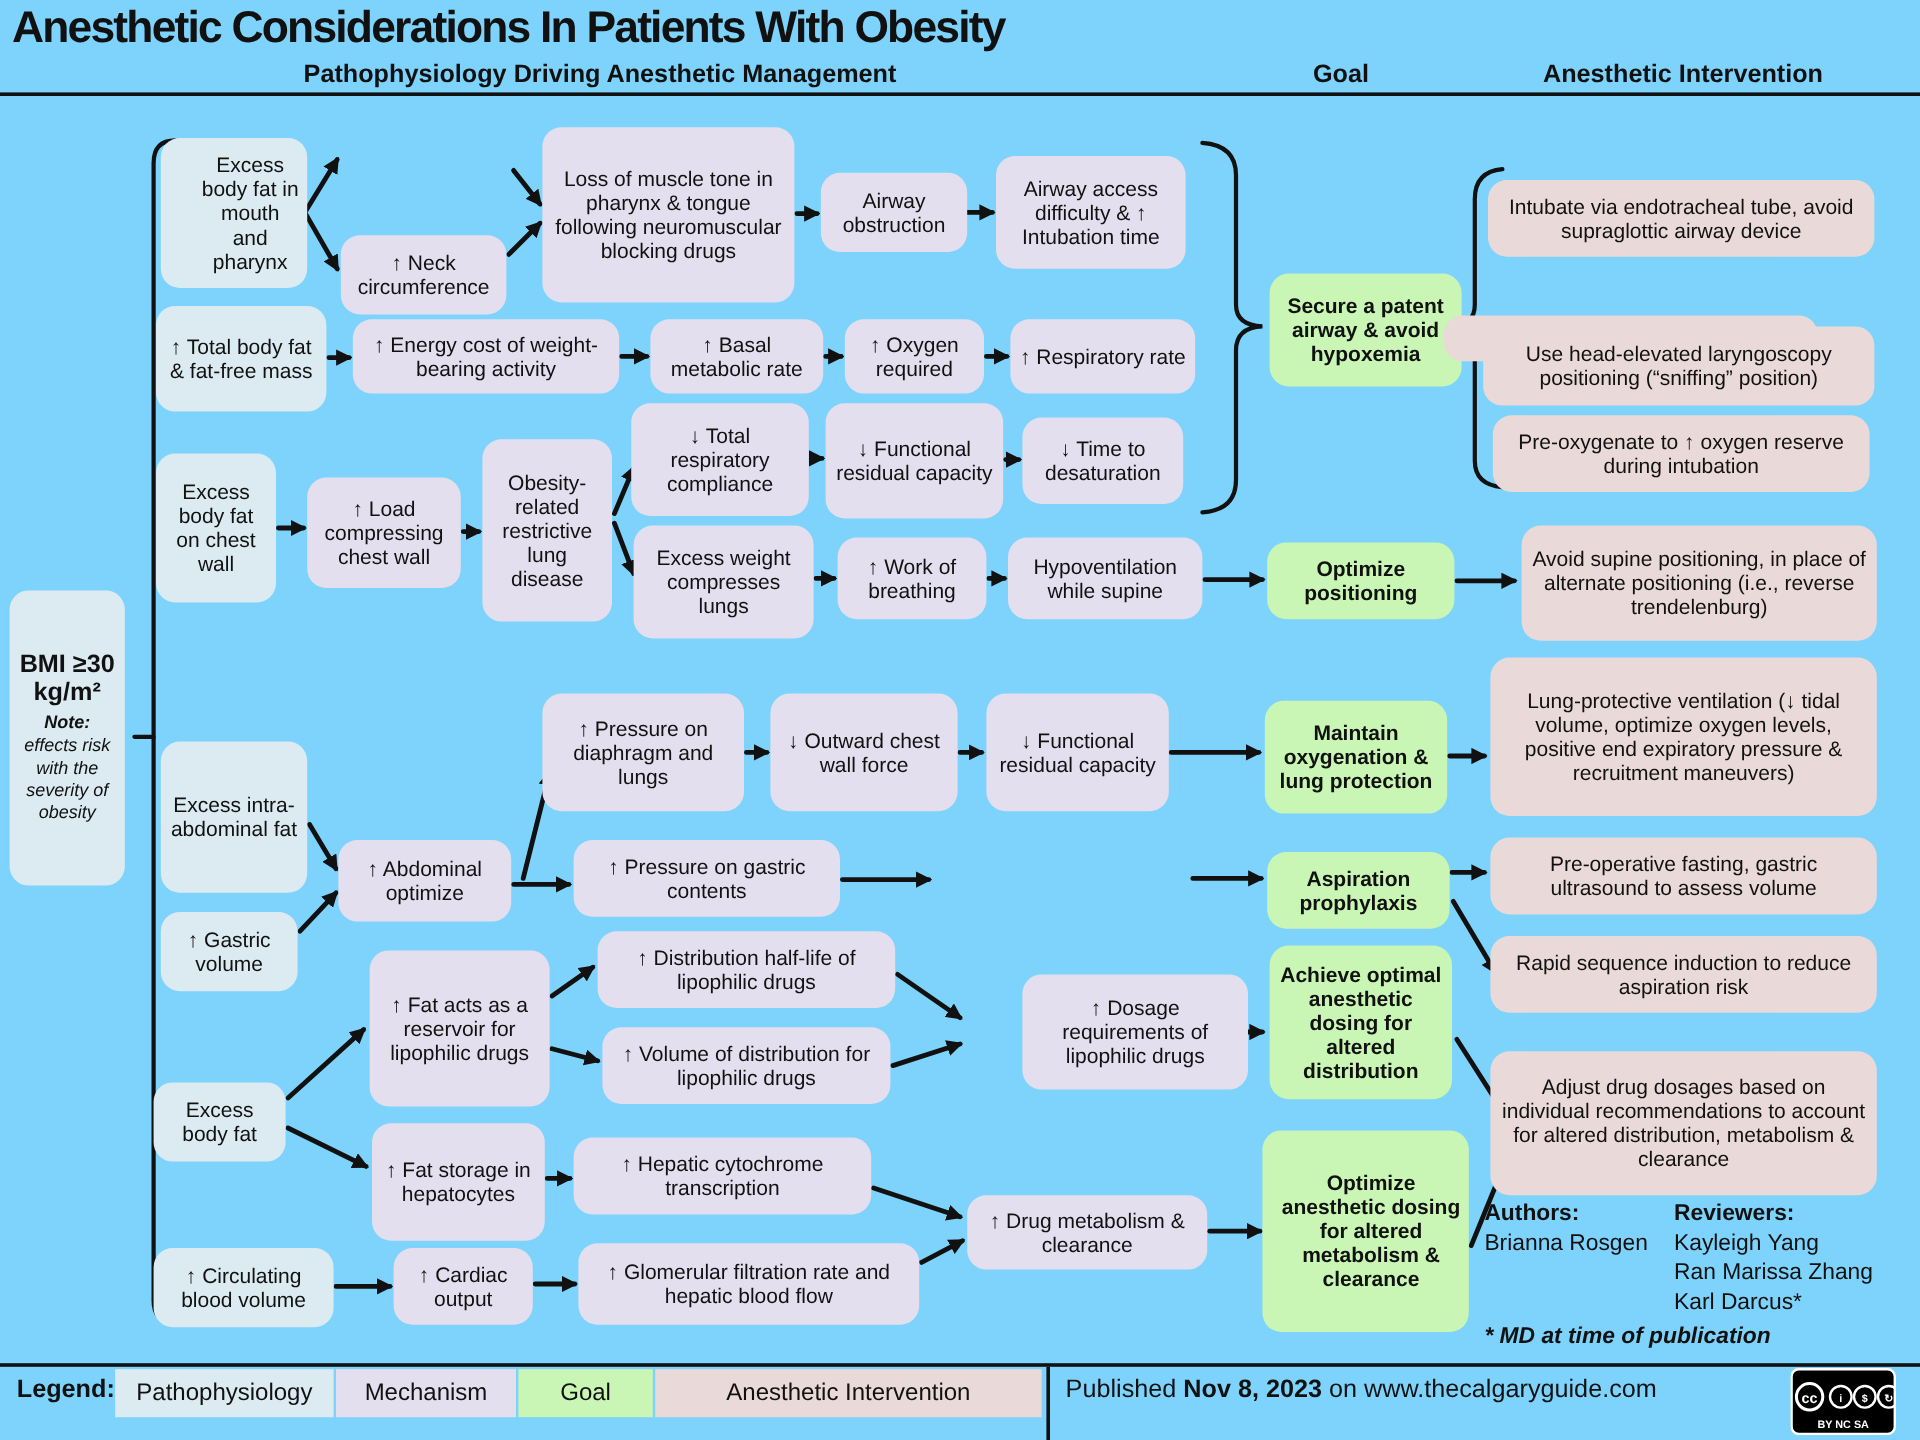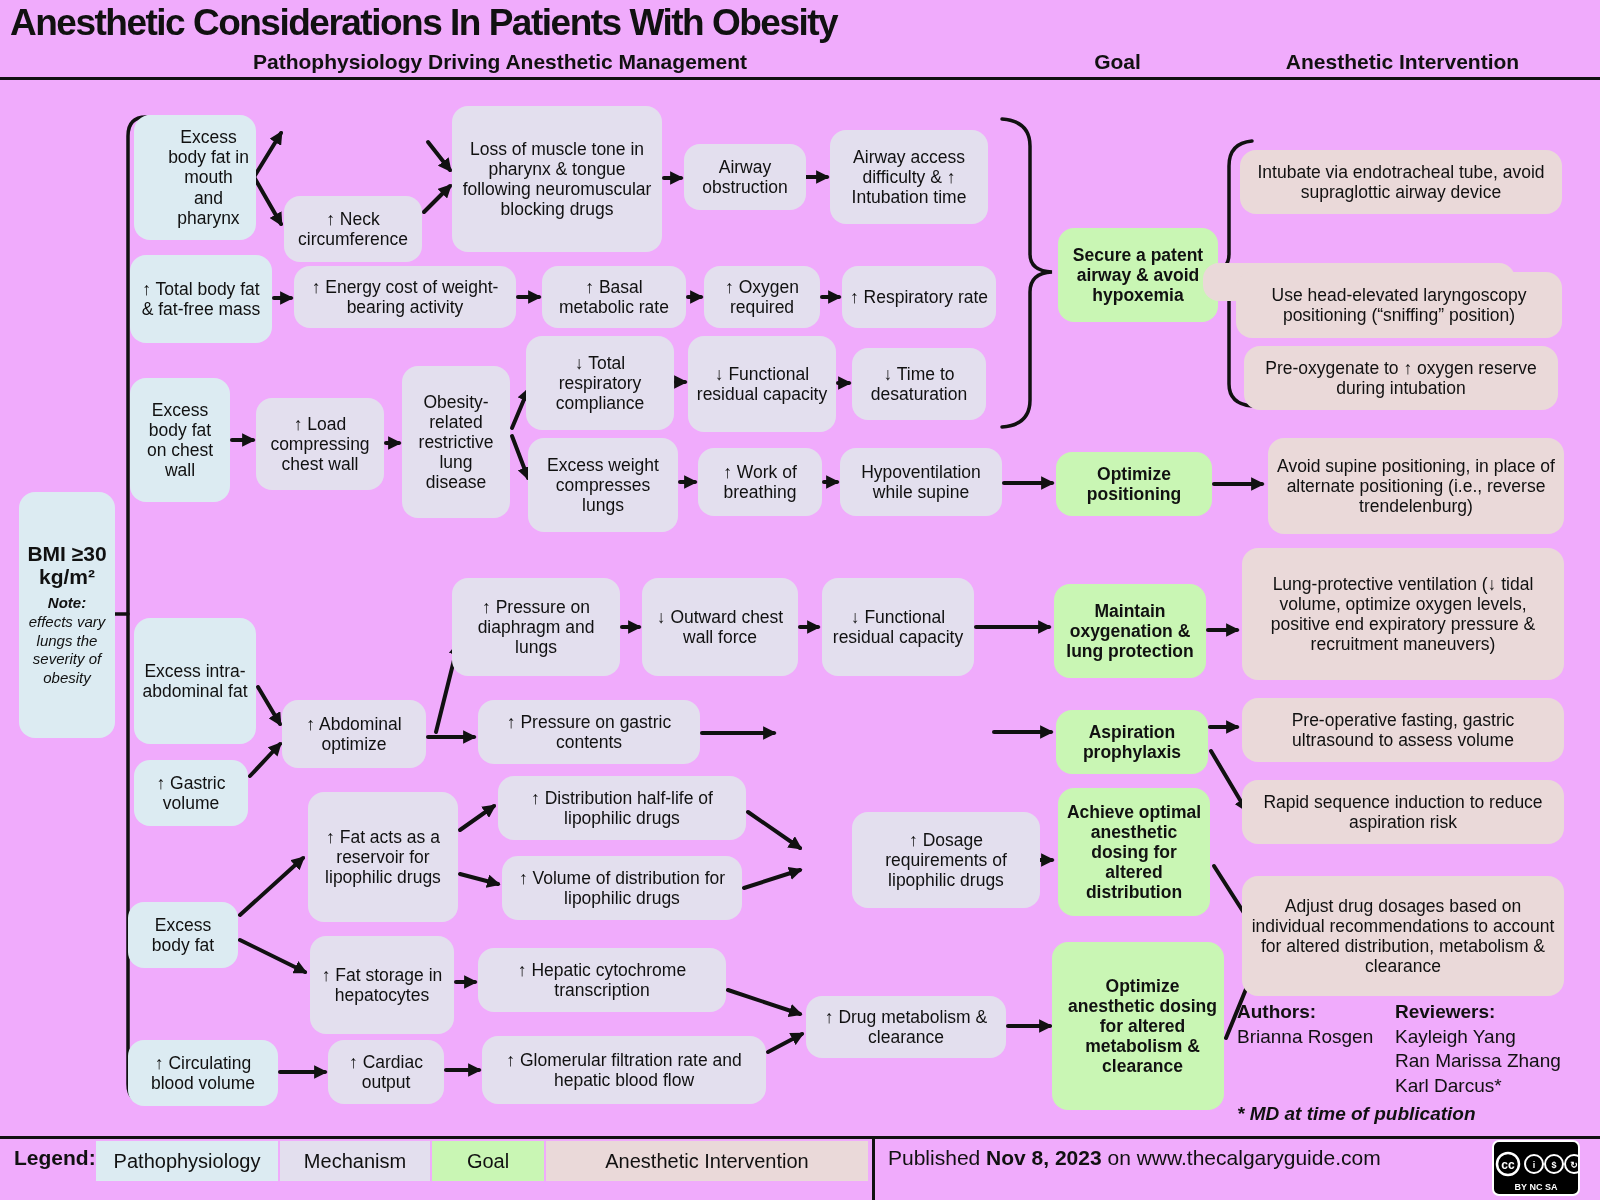--- a/index.html
+++ b/index.html
@@ -1,17 +1,17 @@
 <!DOCTYPE html>
 <html><head>
 <meta charset="utf-8">
 <style>
   html,body{margin:0;padding:0;background:#fff;color:#111;
     font-family:"Liberation Sans","DejaVu Sans",sans-serif;}
-  #canvas{position:relative;width:1600px;height:1200px;background:#f0abfc;overflow:hidden;}
+  #canvas{position:relative;width:1600px;height:1200px;background:#7dd3fc;overflow:hidden;}
 
   .title{position:absolute;left:10px;top:2px;font-size:37px;font-weight:bold;letter-spacing:-1.5px;white-space:nowrap;}
   .subtitle{position:absolute;left:165px;top:50px;width:670px;text-align:center;font-size:21px;font-weight:bold;}
   .colhead-goal{position:absolute;left:1050px;top:50px;width:135px;text-align:center;font-size:21px;font-weight:bold;}
   .colhead-int{position:absolute;left:1265px;top:50px;width:275px;text-align:center;font-size:21px;font-weight:bold;}
   .hr-top{position:absolute;left:0;top:77px;width:1600px;height:3px;background:#111;}
   .hr-bottom{position:absolute;left:0;top:1136px;width:1600px;height:3px;background:#111;}
 
   .node{position:absolute;display:flex;align-items:center;justify-content:center;
     text-align:center;border-radius:16px;padding:4px 7px;box-sizing:border-box;
@@ -113,23 +113,23 @@
 
       <path d="M146,117 Q128,117 128,136 L128,1084 Q128,1102 146,1102" stroke-width="3.5"></path>
       <line x1="112" y1="614" x2="128" y2="614" stroke-width="3.5"></line>
 
       <path d="M1002,119 Q1030,121 1030,146 L1030,254 Q1030,271 1052,272 Q1030,273 1030,292 L1030,400 Q1030,425 1002,427" stroke-width="3.5"></path>
 
       <path d="M1252,141 Q1229,143 1229,166 L1229,254 Q1229,271 1210,272 Q1229,273 1229,291 L1229,384 Q1229,404 1252,406" stroke-width="3.5"></path>
     </g>
   </svg>
 
-  <div class="node patho bmi" style="left:19px;top:492px;width:96px;height:246px;">
+  <div class="node patho bmi" style="left:8px;top:492px;width:96px;height:246px;">
     <div class="bmi-top">BMI ≥30 kg/m²</div>
-    <div class="bmi-note"><span class="nl">Note:</span><span> effects vary lungs the severity of obesity</span></div>
+    <div class="bmi-note"><span class="nl">Note:</span><span> effects risk with the severity of obesity</span></div>
   </div>
 
   <div class="node patho" style="left:134px;top:115px;width:122px;height:125px;padding-left:34px;">Excess body fat in mouth and pharynx</div>
   <div class="node patho" style="left:130px;top:255px;width:142px;height:88px;">↑ Total body fat &amp; fat-free mass</div>
   <div class="node patho" style="left:130px;top:378px;width:100px;height:124px;">Excess body fat on chest wall</div>
   <div class="node patho" style="left:134px;top:618px;width:122px;height:126px;">Excess intra-abdominal fat</div>
   <div class="node patho" style="left:134px;top:760px;width:114px;height:66px;">↑ Gastric volume</div>
   <div class="node patho" style="left:128px;top:902px;width:110px;height:66px;">Excess body fat</div>
   <div class="node patho" style="left:128px;top:1040px;width:150px;height:66px;">↑ Circulating blood volume</div>
 

